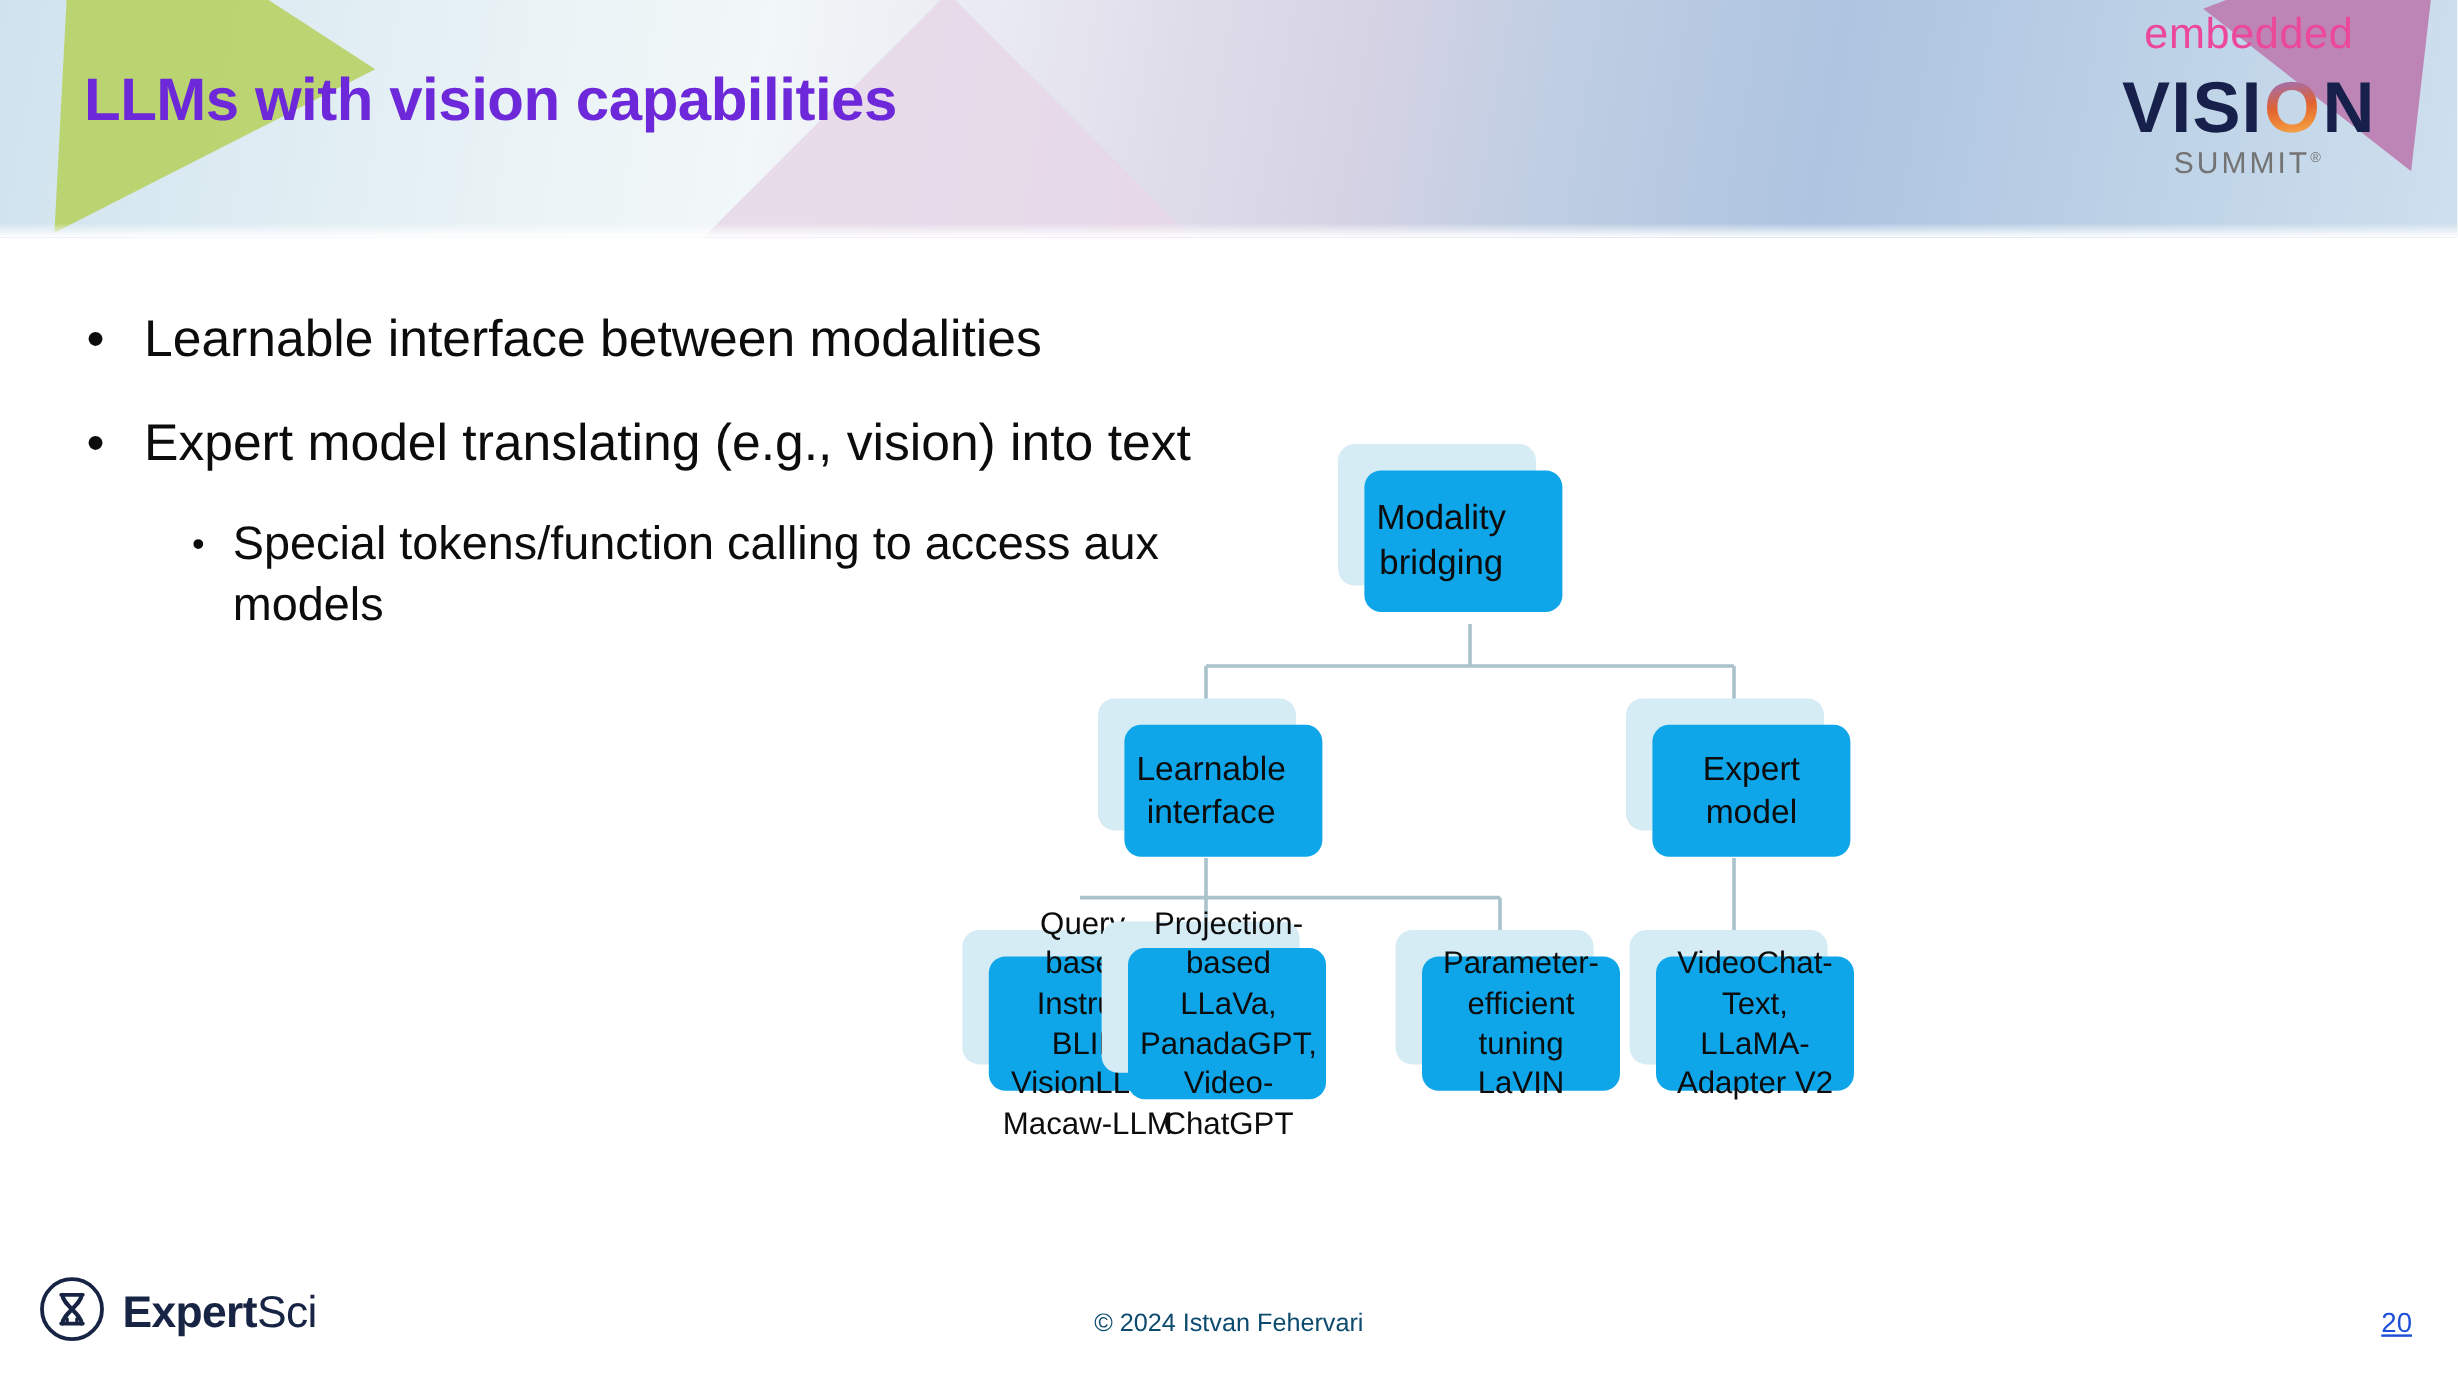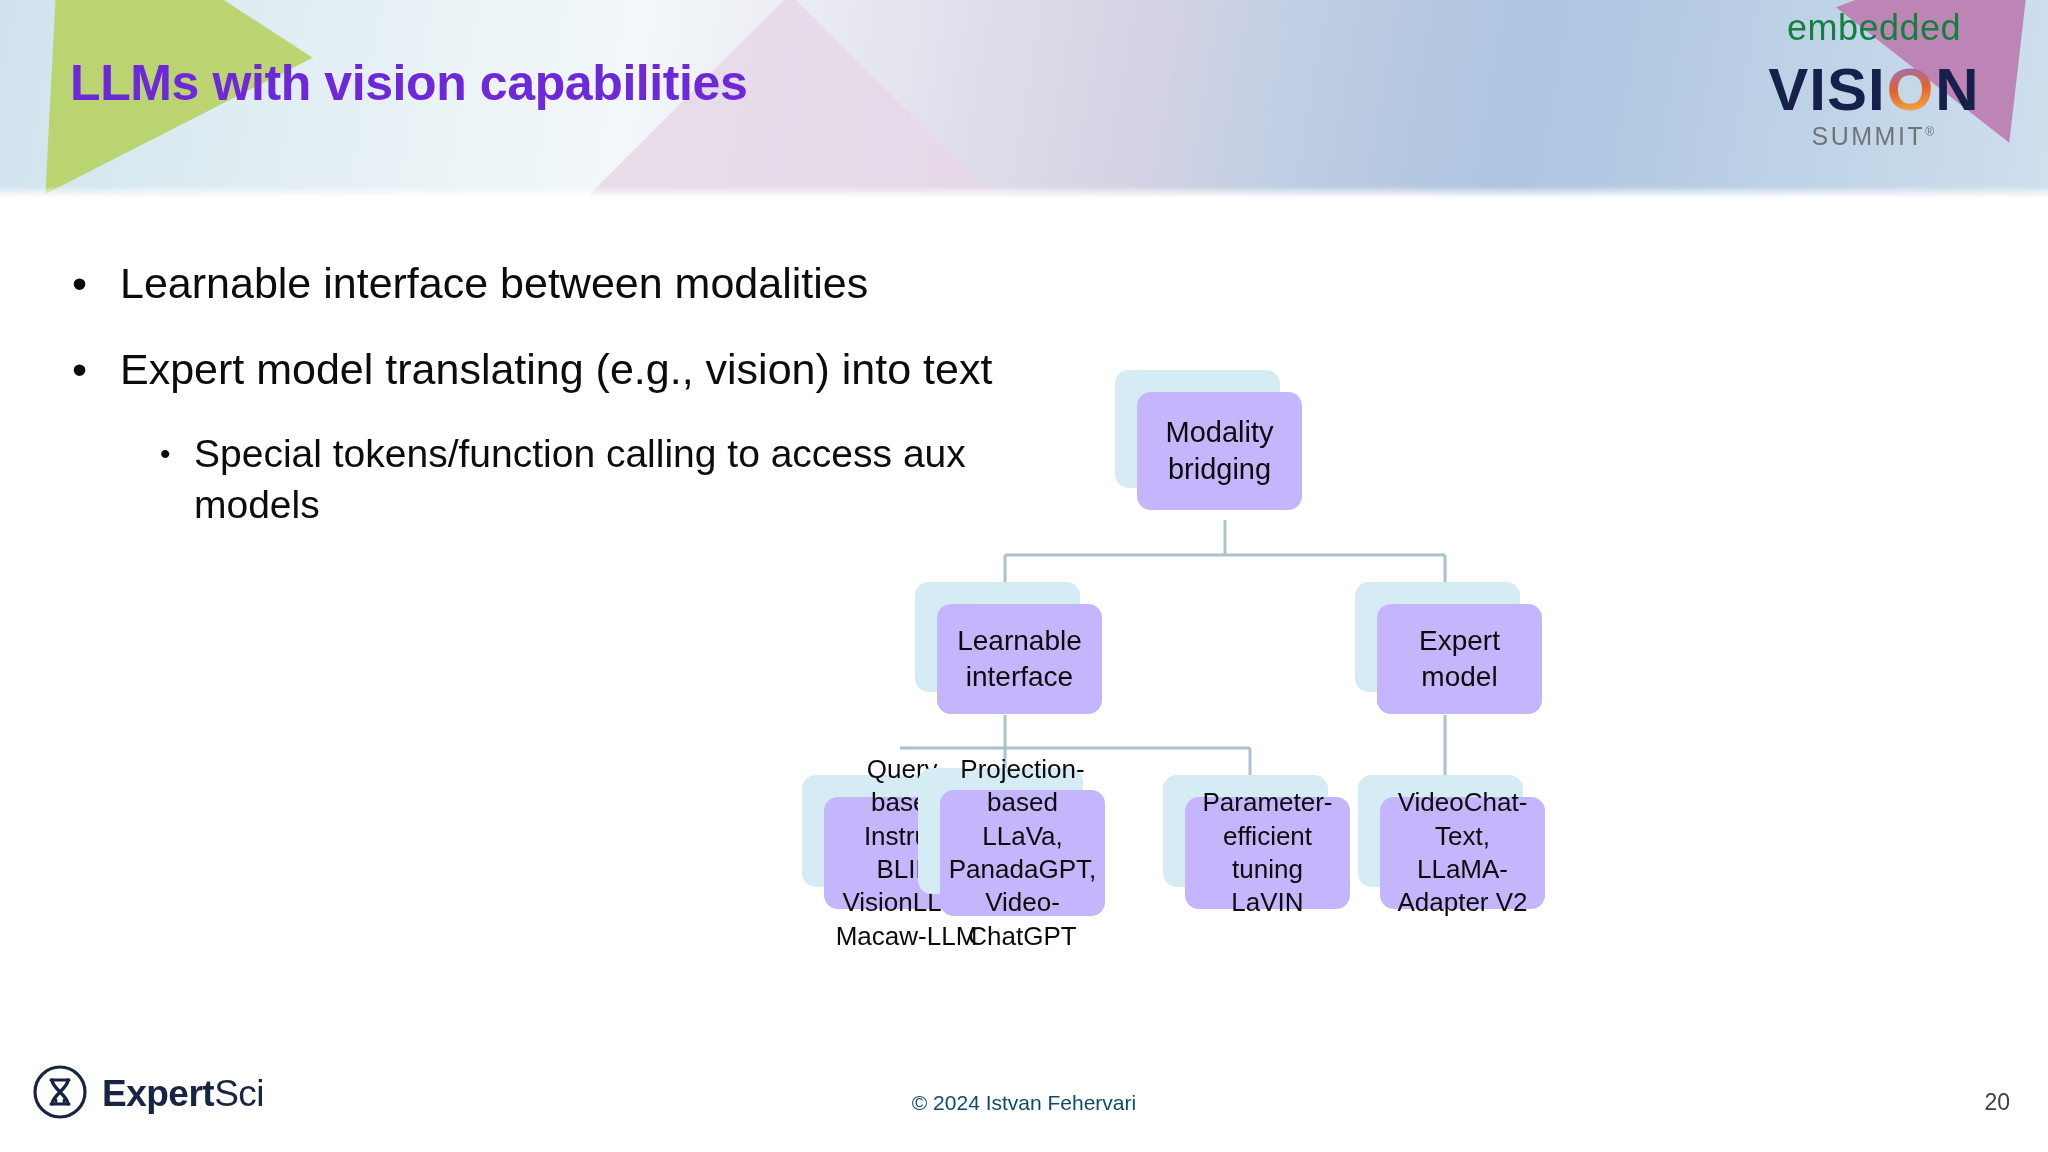--- a/index.html
+++ b/index.html
@@ -90,21 +90,21 @@
     position: absolute;
     right: 54px;
     top: 10px;
     width: 240px;
     text-align: center;
     z-index: 6;
     line-height: 1;
   }
   .ev-embedded {
     font-size: 36px;
-    color: #15803d;
+    color: #ec4899;
     letter-spacing: 0.5px;
     font-weight: 400;
   }
   .ev-vision {
     margin-top: 14px;
     font-size: 60px;
     font-weight: bold;
     color: #16204a;
     letter-spacing: 1px;
     display: flex;
@@ -193,25 +193,24 @@
     width: 100%;
     height: 100%;
     background: #d6ecf5;
     border-radius: 14px;
   }
   .node .card-front {
     position: absolute;
     left: 22px; top: 22px;
     width: 100%;
     height: 100%;
-    background: #c4b5fd;
+    background: #0ea5e9;
     border-radius: 14px;
     display: flex;
     align-items: center;
-    justify-content: center;
     text-align: center;
     color: #0c0c0c;
     box-sizing: border-box;
     padding: 4px 10px;
   }
   .node .card-front .label {
     line-height: 1.28;
     white-space: pre-line;
   }
   .node-lvl1 .card-front .label { font-size: 29px; }
@@ -244,22 +243,23 @@
     text-align: center;
     font-size: 21px;
     color: #0c4a6e;
     z-index: 4;
   }
   .page-number {
     position: absolute;
     right: 38px;
     bottom: 36px;
     font-size: 23px;
-    color: #404040;
+    color: #1d4ed8;
     z-index: 4;
+    text-decoration: underline;
   }
 </style>
 </head>
 <body>
 
 <div id="slide">
 
   <div class="header">
     <div class="hdr-tri-green"></div>
     <div class="hdr-tri-pink"></div>

